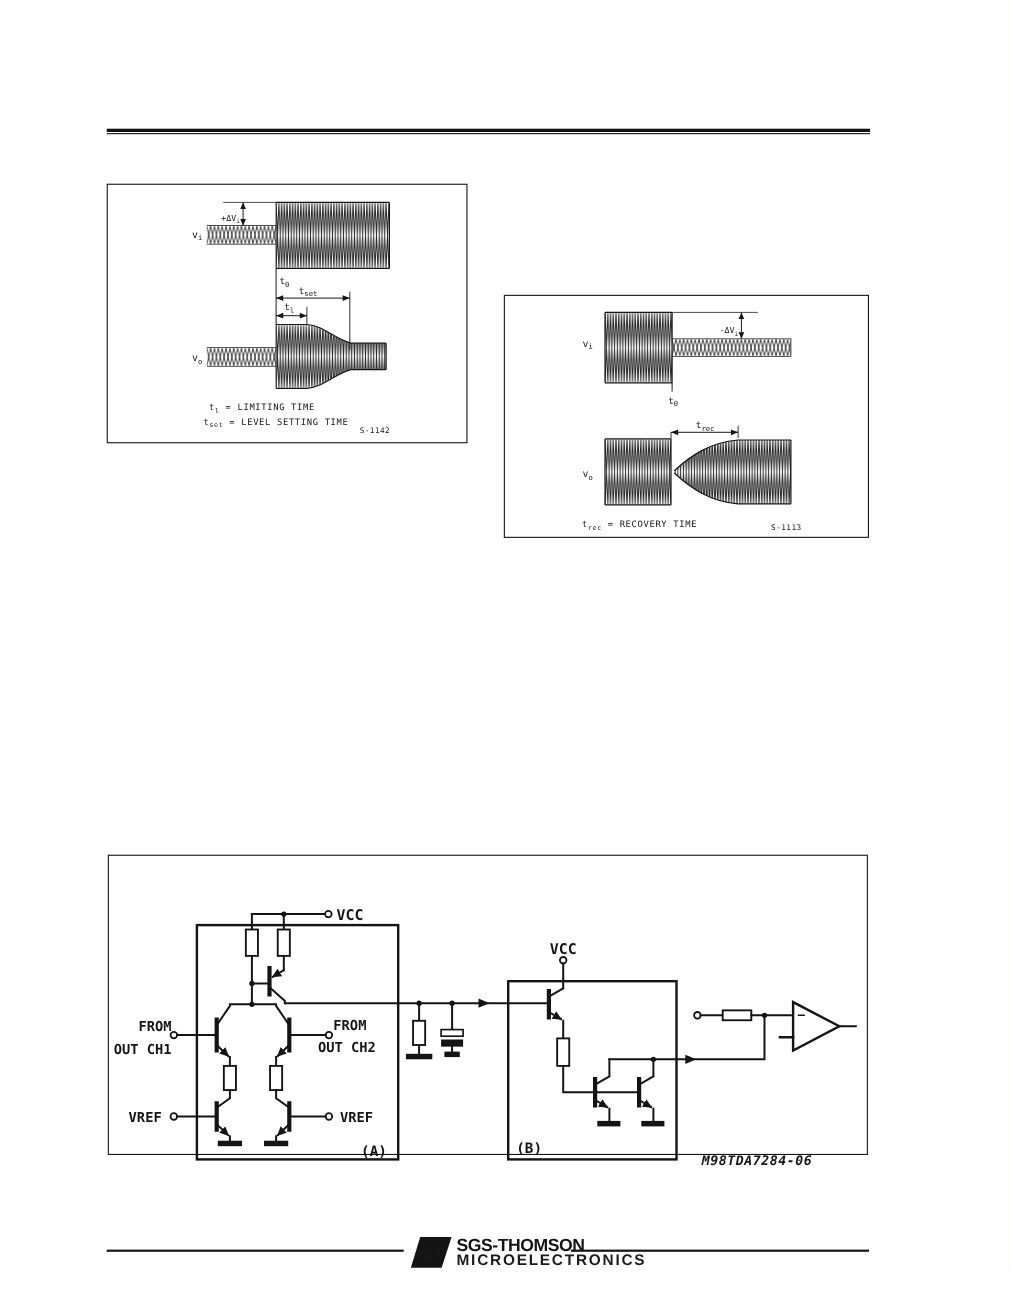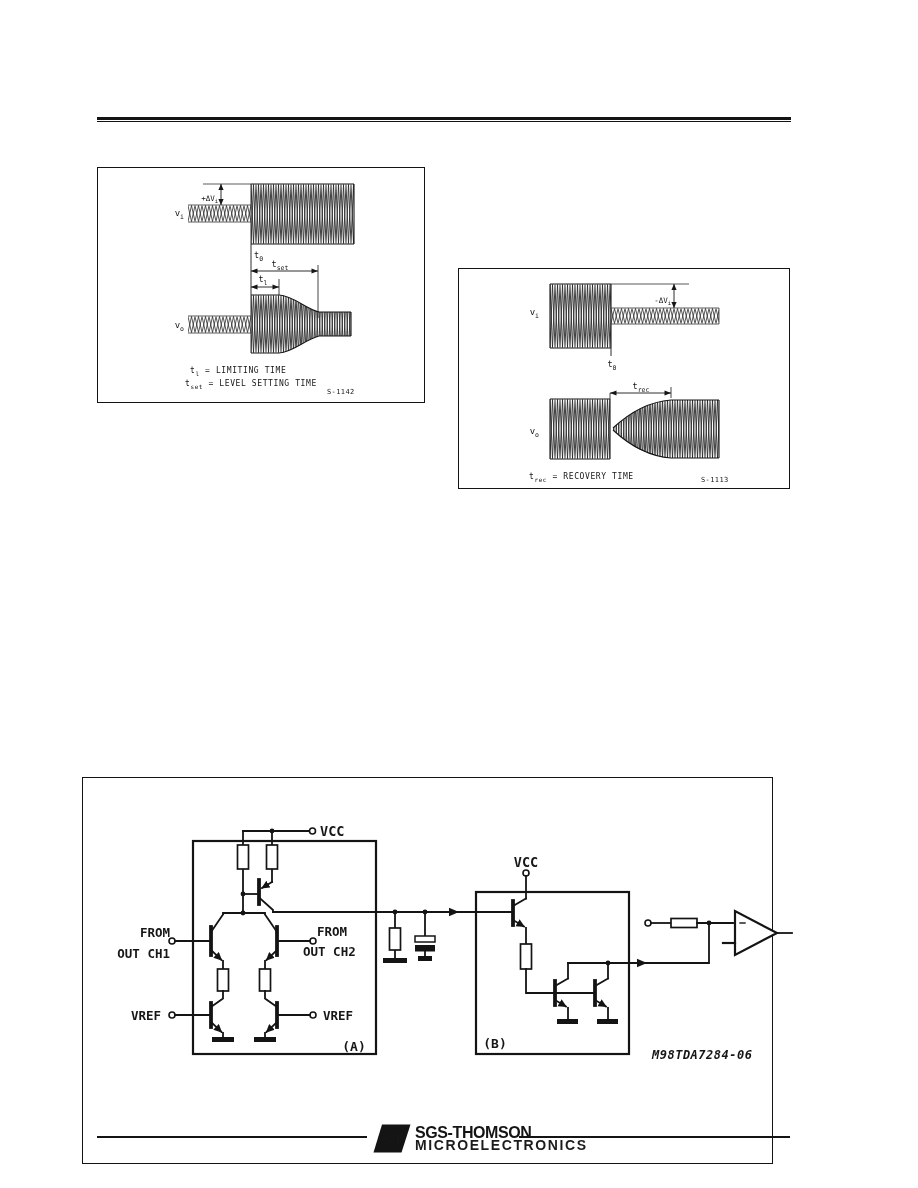--- a/index.html
+++ b/index.html
@@ -137,21 +137,21 @@
       <text x="80" y="46" font-size="9" text-anchor="end"><tspan>v</tspan><tspan dy="2.5" font-size="6.5">i</tspan></text>
       <text x="212" y="34" font-size="7.5" text-anchor="end"><tspan>-ΔV</tspan><tspan dy="2" font-size="5.5">i</tspan></text>
       <text x="153" y="98" font-size="8.5" text-anchor="middle"><tspan>t</tspan><tspan dy="2.5" font-size="6.5">0</tspan></text>
       <text x="182" y="120" font-size="8.5" text-anchor="middle"><tspan>t</tspan><tspan dy="2.5" font-size="6.5">rec</tspan></text>
       <text x="80" y="165" font-size="9" text-anchor="end"><tspan>v</tspan><tspan dy="2.5" font-size="6.5">o</tspan></text>
       <text x="70" y="210" font-size="8" letter-spacing="0.6"><tspan>t</tspan><tspan dy="2.5" font-size="6">rec</tspan><tspan dy="-2.5"> = RECOVERY TIME</tspan></text>
       <text x="242" y="213" font-size="7" letter-spacing="0.4">S-1113</text>
     </svg>
   </div>
 
-  <div class="abs figbox" style="left:82px;top:777px;width:691px;height:387px;padding-left:30px;">
+  <div class="abs figbox" style="left:98px;top:777px;width:691px;height:273px;">
     <svg width="688" height="328" viewBox="0 0 688 328">
       <defs>
         <marker id="ah" markerUnits="userSpaceOnUse" markerWidth="10" markerHeight="9" refX="7.5" refY="4" orient="auto">
           <path d="M0,0 L8.5,4 L0,8 Z" fill="#141414"></path>
         </marker>
       </defs>
       <g stroke="#141414" stroke-width="1.8" fill="none" stroke-linecap="square">
 
         <rect x="80" y="63" width="183" height="213" stroke-width="2.2"></rect>
 

